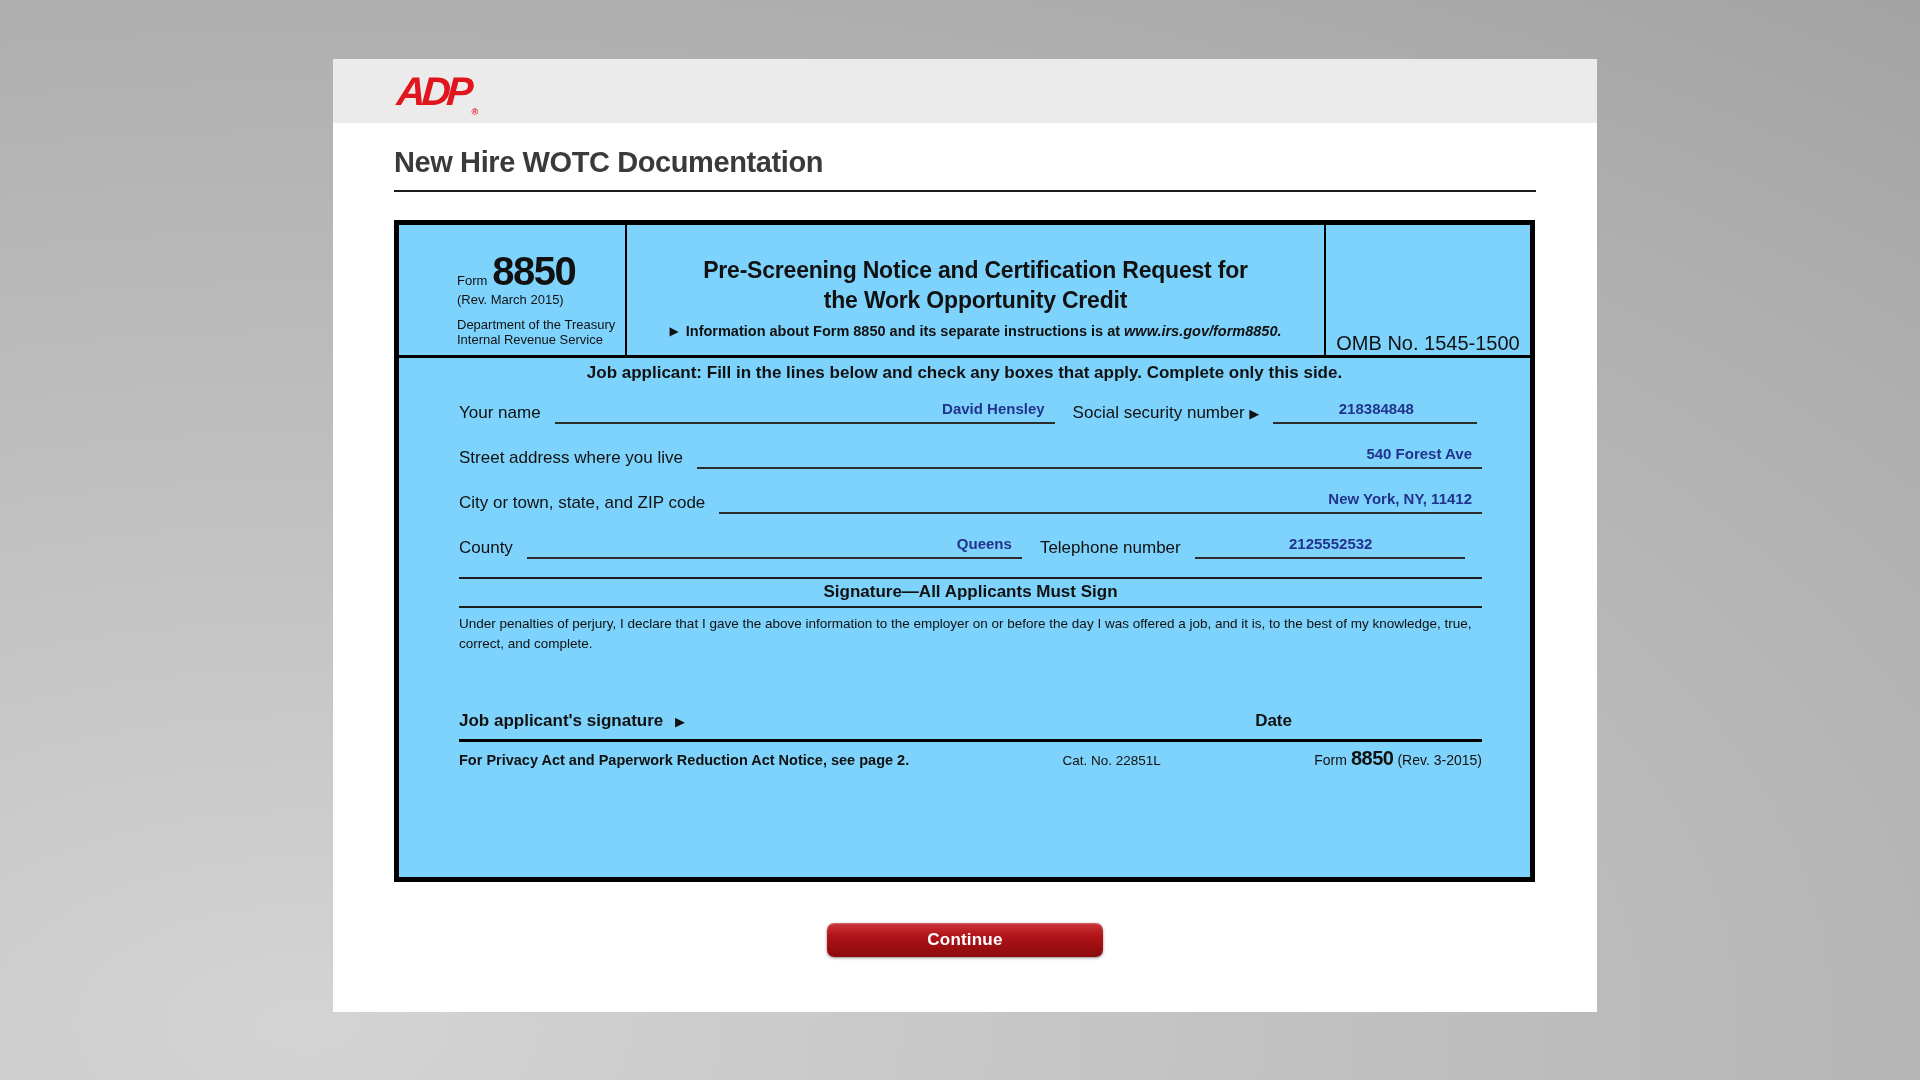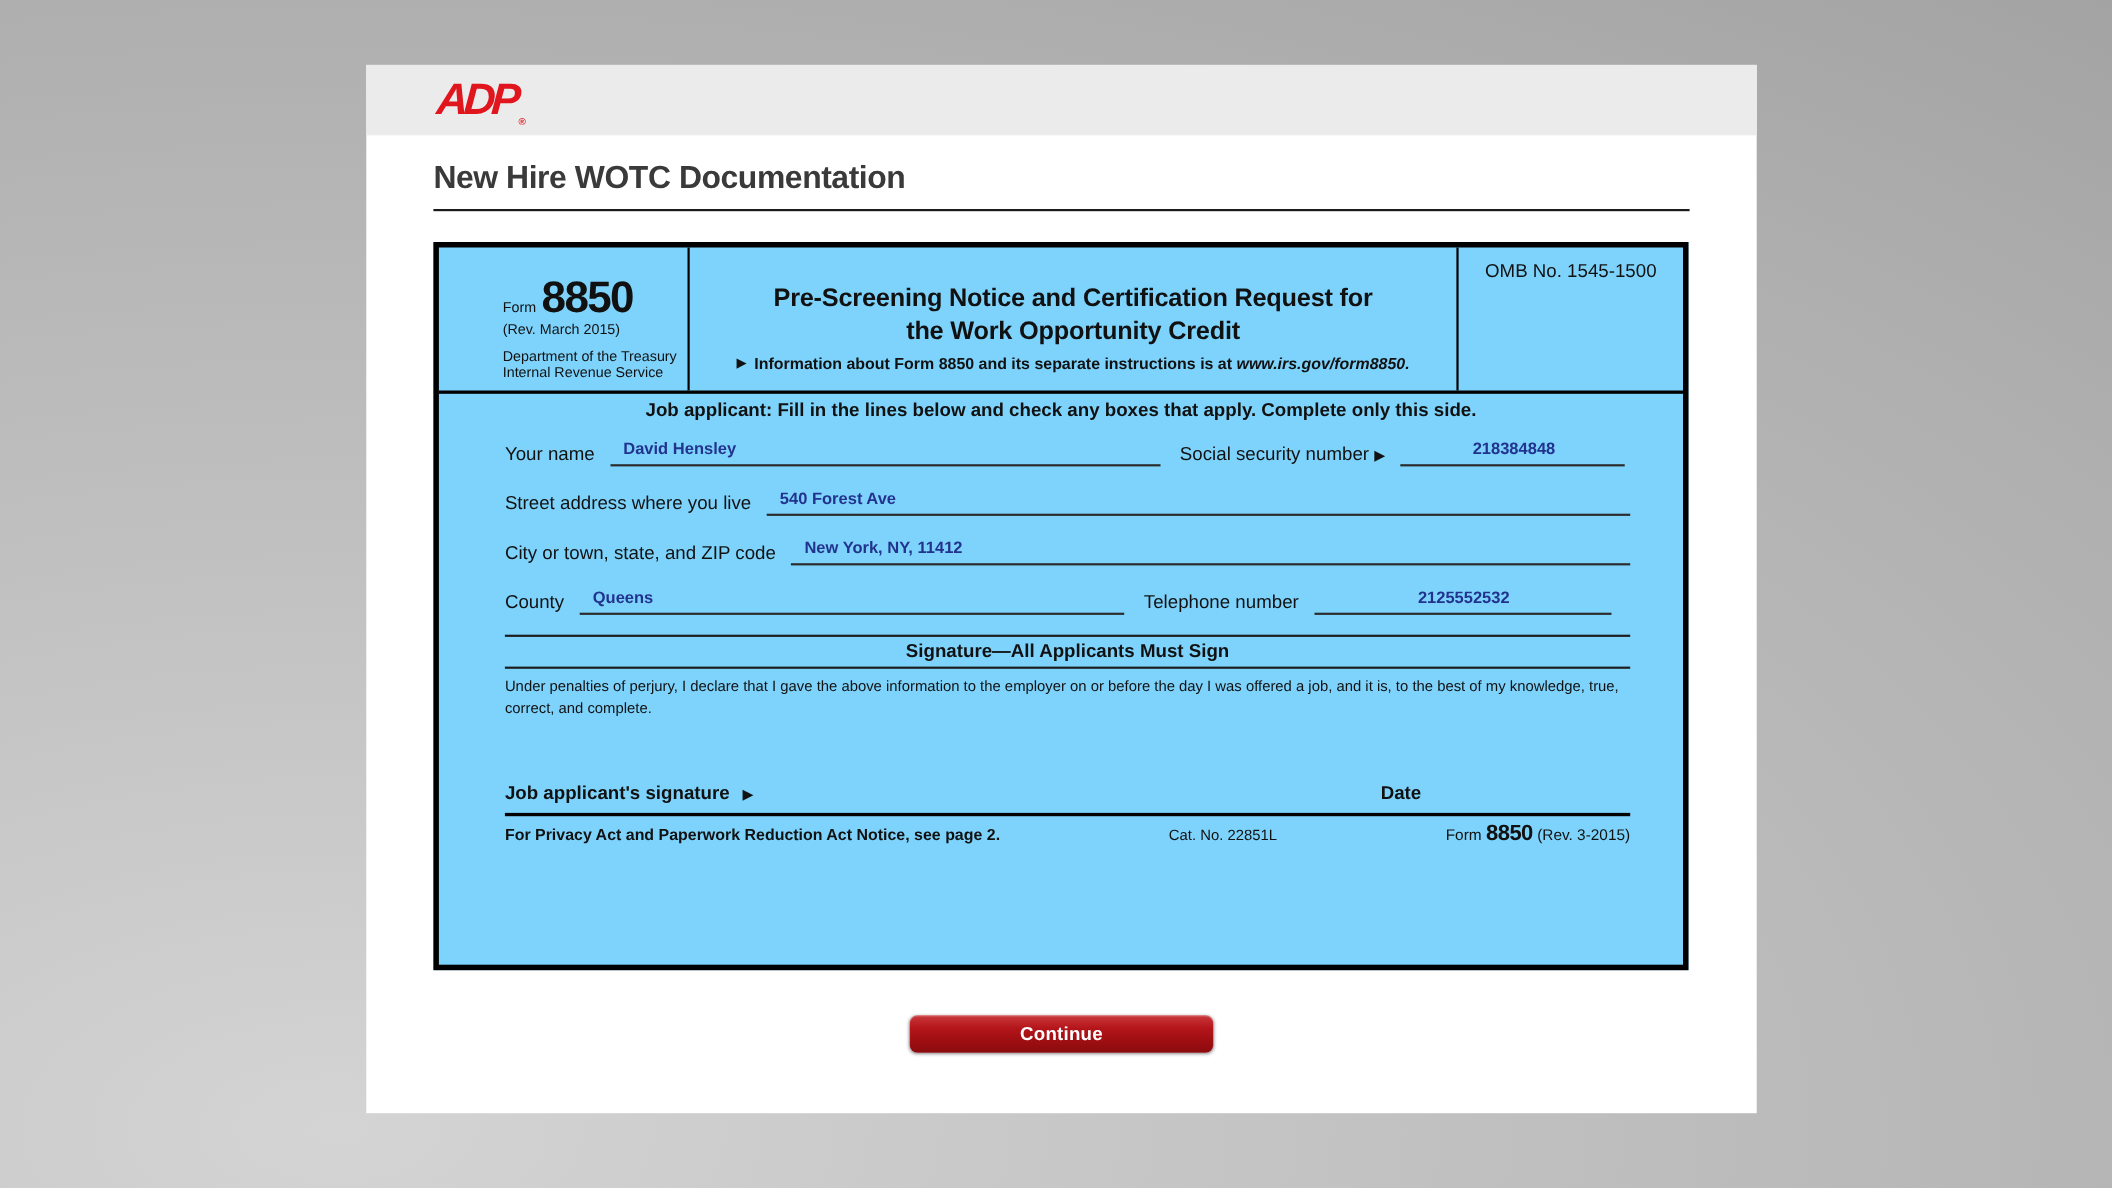--- a/index.html
+++ b/index.html
@@ -28,29 +28,29 @@
   .f-num-row{display:flex;align-items:baseline;}
   .f-word{margin-right:5px;}
   .f-num{font-size:40px;font-weight:bold;letter-spacing:-1.5px;line-height:0.82;}
   .f-rev{margin-top:4px;}
   .f-agency{margin-top:9px;}
   .f-h-center{flex:1;text-align:center;padding-top:30px;}
   .f-title{font-size:23px;font-weight:bold;line-height:1.32;letter-spacing:-0.2px;text-align:center;}
   .f-info{font-size:14.5px;font-weight:bold;margin-top:7px;}
   .f-info .f-arrow{font-size:12px;position:relative;top:-1px;margin-right:3px;}
   .f-info i{font-style:italic;}
-  .f-h-right{width:206px;border-left:2px solid #000;box-sizing:border-box;display:flex;align-items:flex-start;justify-content:center;font-size:17px;padding-top:12px;}
+  .f-h-right{width:206px;border-left:2px solid #000;box-sizing:border-box;display:flex;align-items:flex-end;justify-content:center;font-size:20px;padding-top:12px;}
 
   .f-instruction{font-size:17px;font-weight:bold;text-align:center;margin-top:5px;}
 
   .f-body{padding:14px 48px 0 60px;}
   .f-row{display:flex;align-items:flex-end;height:27px;margin-bottom:18px;}
   .f-label{font-size:17px;white-space:nowrap;padding-bottom:1px;}
   .f-arrow2{font-size:13px;}
-  .f-field{border-bottom:2px solid #2c2c2c;display:flex;align-items:flex-end;padding:0 10px 6px 12px;box-sizing:border-box;height:100%;}
+  .f-field{border-bottom:2px solid #2c2c2c;display:flex;align-items:flex-end;padding:0 10px 6px 12px;box-sizing:border-box;height:100%;justify-content:flex-end;}
   .f-field.center{justify-content:center;}
   .f-value{font-size:15px;font-weight:bold;color:#22338e;white-space:nowrap;line-height:1;}
   .grow{flex:1;}
   .ml18{margin-left:18px;}
   .ml14{margin-left:14px;}
   .w-name{width:500px;}
   .w-ssn{width:204px;}
   .w-county{width:495px;}
   .w-phone{width:270px;}
   .w-dob{width:160px;}

